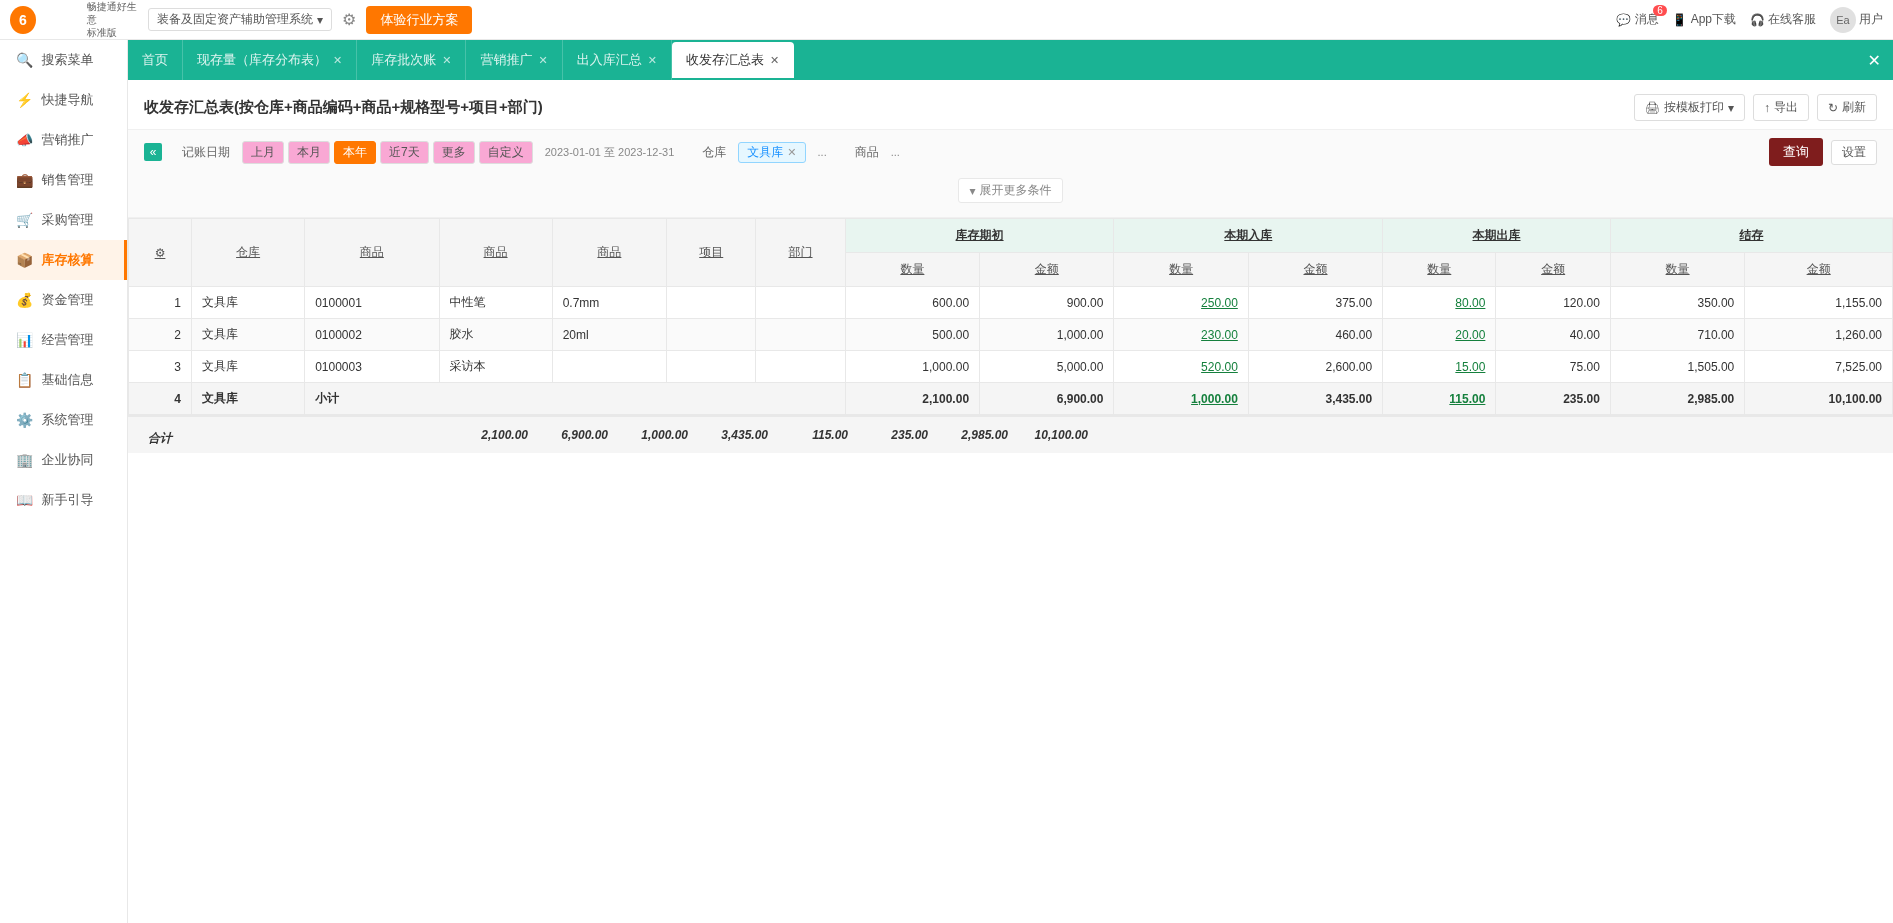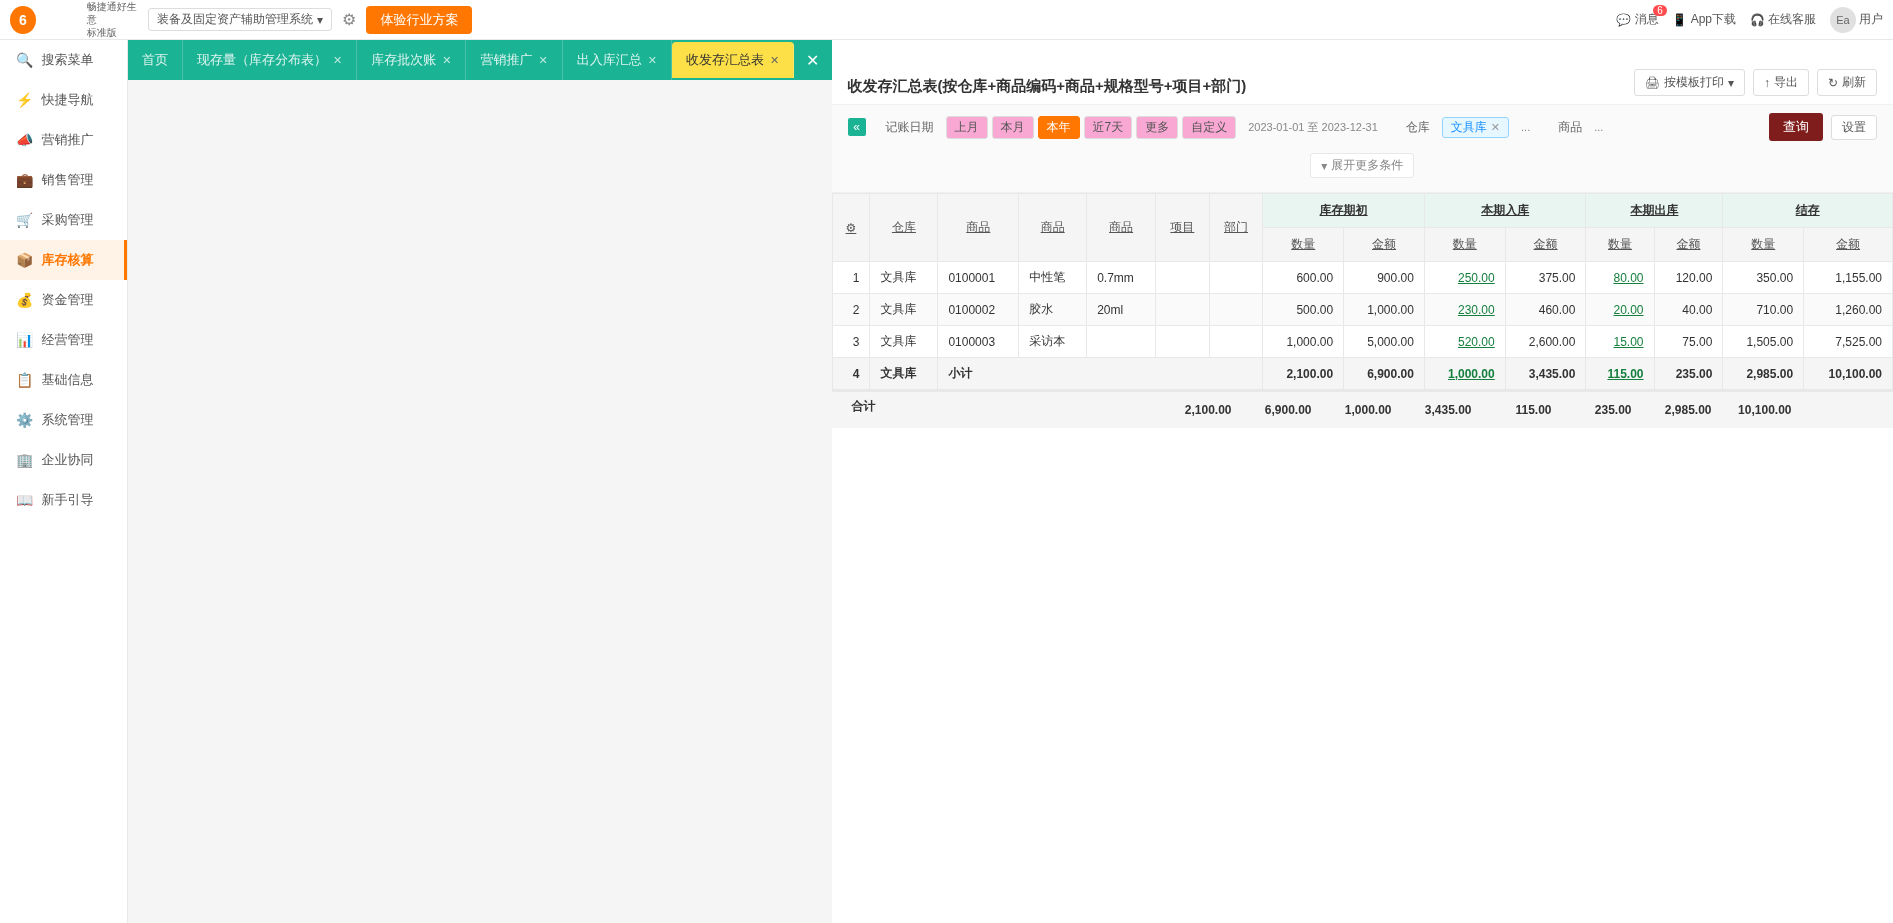--- a/index.html
+++ b/index.html
@@ -21,34 +21,34 @@
     
     .main-layout { display: flex; flex: 1; overflow: hidden; }
 
     
     .sidebar { width: 128px; background: #fff; border-right: 1px solid #e8e8e8; display: flex; flex-direction: column; }
     .sidebar-item { display: flex; align-items: center; gap: 8px; padding: 11px 16px; cursor: pointer; color: #555; font-size: 13px; }
     .sidebar-item.active { background: #fff3e8; color: #ff7700; font-weight: bold; border-right: 3px solid #ff7700; }
     .sidebar-icon { font-size: 14px; }
 
     
-    .content-area { flex: 1; display: flex; overflow: hidden; }
+    .content-area { flex: 1; display: flex; flex-direction: column; overflow: hidden; }
 
     
     .tab-bar { height: 40px; background: #1ab394; display: flex; align-items: center; padding: 0 0; position: relative; }
     .tab-item { height: 40px; display: flex; align-items: center; padding: 0 14px; font-size: 13px; color: rgba(255,255,255,0.85); cursor: pointer; gap: 6px; border-right: 1px solid rgba(255,255,255,0.2); }
-    .tab-item.active { background: #fde047; color: #333; border-radius: 4px 4px 0 0; margin-top: 0; height: 36px; }
+    .tab-item.active { background: #ffffff; color: #333; border-radius: 4px 4px 0 0; margin-top: 0; height: 36px; }
     .tab-close { font-size: 11px; color: #999; cursor: pointer; }
     .tab-item.active .tab-close { color: #666; }
     .tab-close-white { font-size: 11px; color: rgba(255,255,255,0.7); cursor: pointer; }
     .tab-bar-close { margin-left: auto; color: #fff; padding: 0 12px; font-size: 16px; cursor: pointer; }
 
     
     .page-content { flex: 1; background: #fff; overflow-y: auto; padding: 0; }
-    .page-header { padding: 29px 16px 8px; border-bottom: 1px solid #f0f0f0; display: flex; align-items: flex-end; justify-content: space-between; }
+    .page-header { padding: 14px 16px 8px; border-bottom: 1px solid #f0f0f0; display: flex; align-items: center; justify-content: space-between; }
     .page-title { font-size: 15px; font-weight: bold; color: #333; }
     .page-actions { display: flex; align-items: center; gap: 8px; }
     .btn-action { display: flex; align-items: center; gap: 4px; padding: 4px 10px; border: 1px solid #ddd; border-radius: 3px; background: #fff; cursor: pointer; font-size: 12px; color: #555; }
     .btn-orange { background: #7f1d1d; color: #fff; border: none; border-radius: 3px; padding: 5px 14px; font-size: 13px; cursor: pointer; }
     .btn-small { background: #fff; color: #555; border: 1px solid #ddd; border-radius: 3px; padding: 3px 10px; font-size: 12px; cursor: pointer; }
 
     
     .filter-area { padding: 8px 16px; background: #fafafa; border-bottom: 1px solid #f0f0f0; }
     .filter-row { display: flex; align-items: center; gap: 12px; flex-wrap: wrap; }
     .filter-label { color: #666; font-size: 12px; white-space: nowrap; }
@@ -70,21 +70,21 @@
     thead th.group-header { background: #e8f5f0; color: #333; font-weight: bold; }
     tbody tr { background: #fff; }
     tbody tr:nth-child(even) { background: #fafafa; }
     tbody tr.subtotal { background: #f5f5f5; font-weight: bold; }
     tbody td { padding: 7px 10px; border: 1px solid #e8e8e8; text-align: center; color: #333; }
     tbody td.left { text-align: left; }
     tbody td.num { text-align: right; }
     .underline-link { text-decoration: underline; color: #15803d; cursor: pointer; }
 
     
-    .table-footer { background: #f5f5f5; border-top: 2px solid #e8e8e8; display: flex; align-items: flex-start; padding: 6px 10px; position: sticky; bottom: 16px; }
+    .table-footer { background: #f5f5f5; border-top: 2px solid #e8e8e8; display: flex; align-items: flex-end; padding: 6px 10px; position: sticky; bottom: 16px; font-style: italic; }
     .footer-cells { display: flex; flex: 1; }
     .footer-cell { padding: 5px 10px; font-size: 12px; font-weight: bold; color: #333; text-align: right; white-space: nowrap; }
 
     .collapse-btn { background: #1ab394; color: #fff; border: none; border-radius: 2px; width: 18px; height: 18px; cursor: pointer; font-size: 12px; display: flex; align-items: center; justify-content: center; flex-shrink: 0; margin-right: 8px; }
   </style>
 </head>
 <body>
 
 <div class="top-bar">
   <div class="logo-area">

